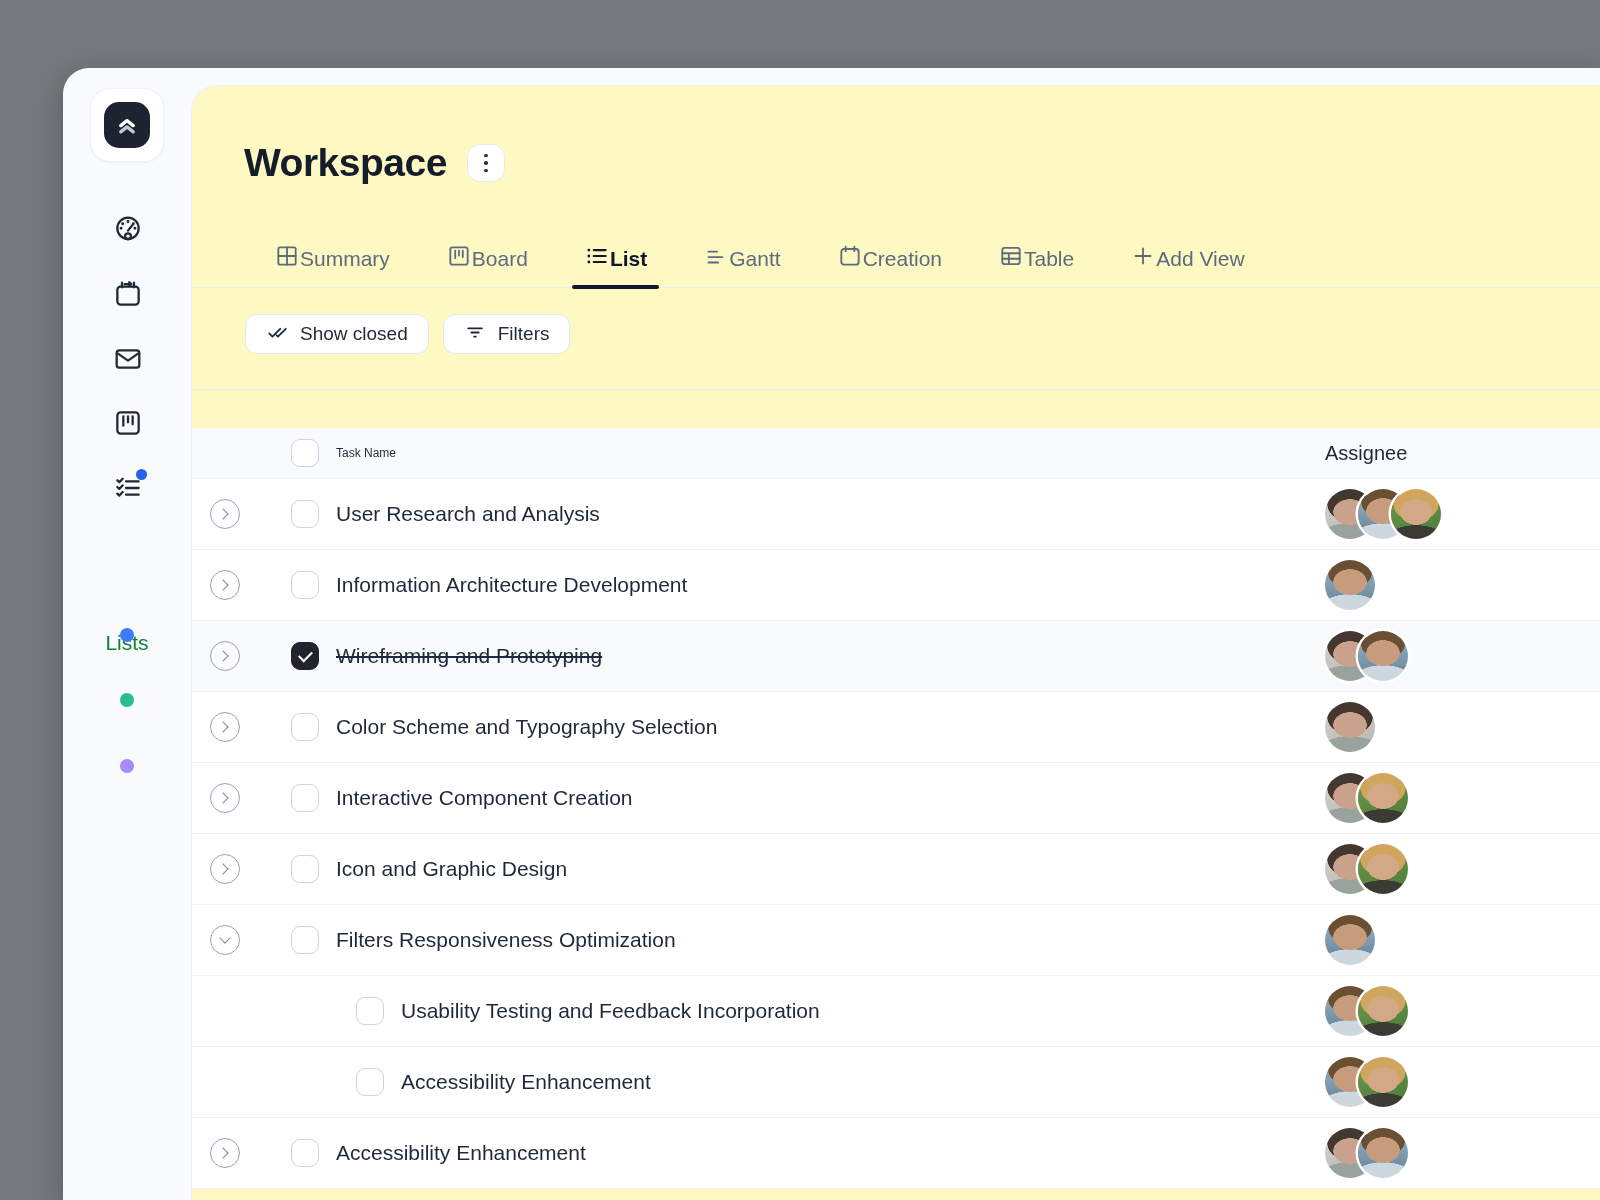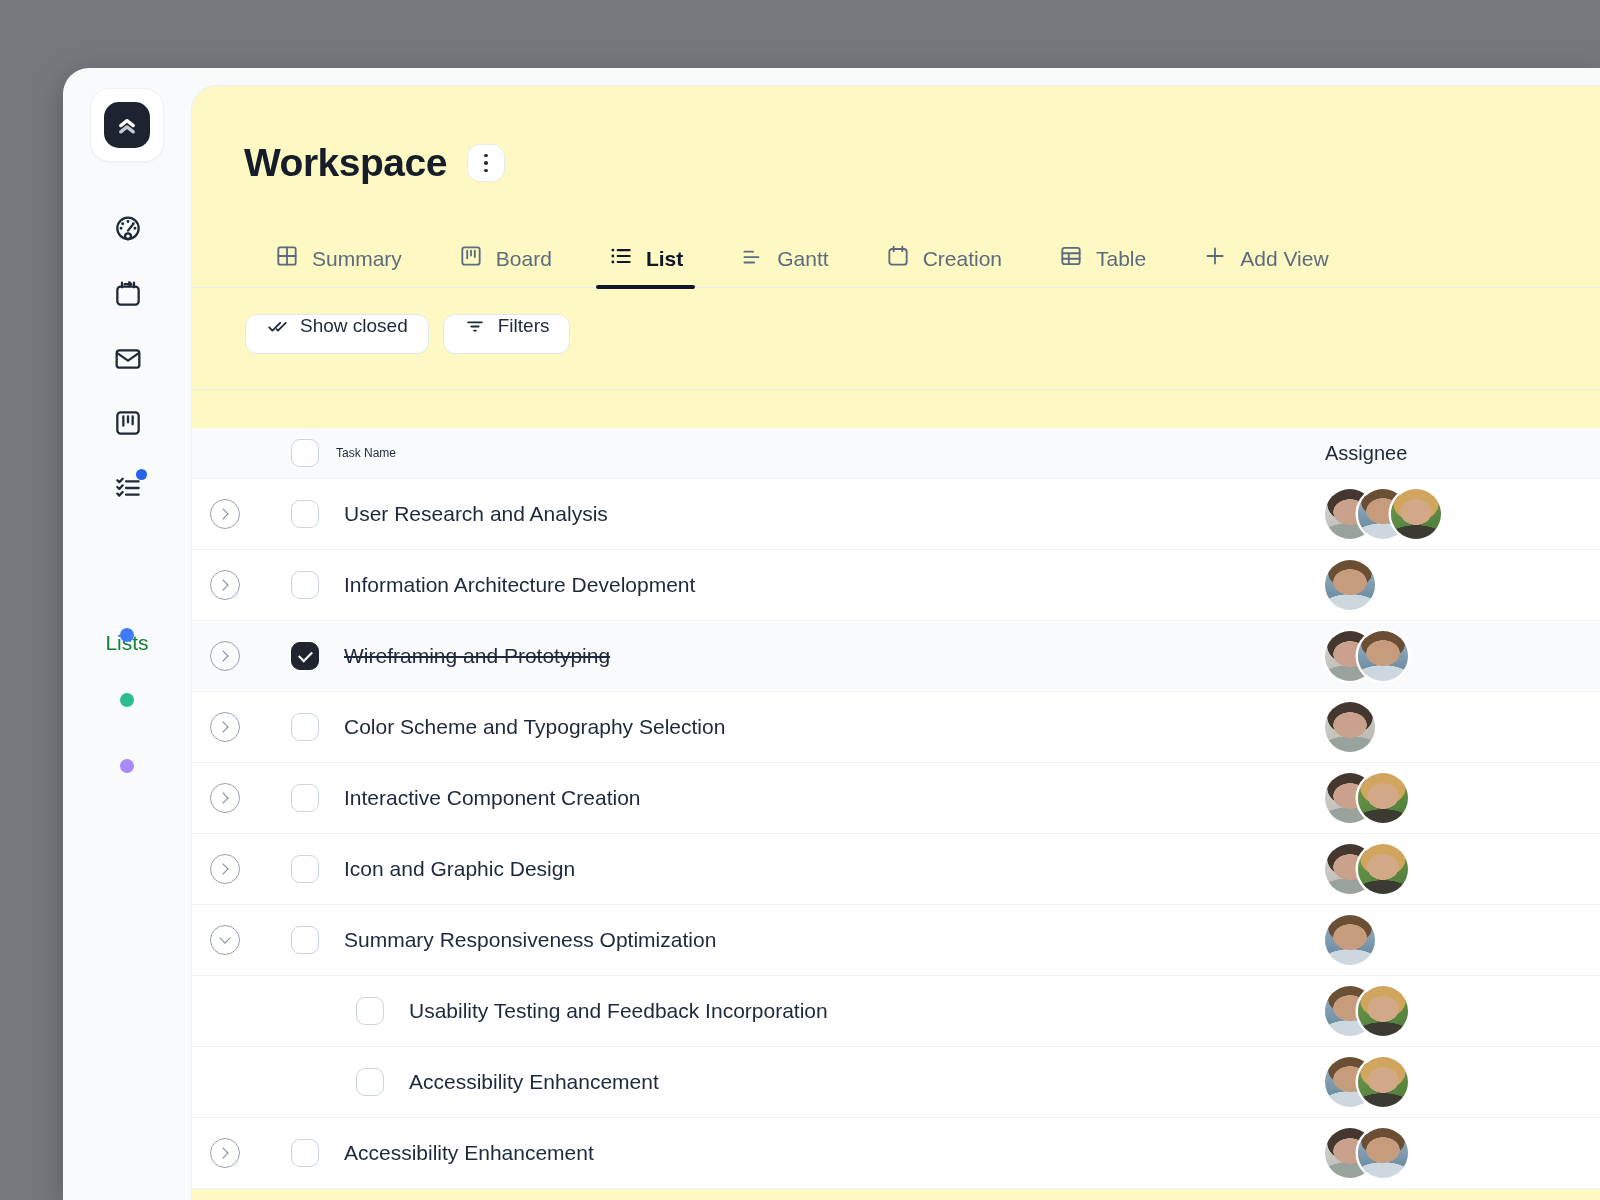--- a/index.html
+++ b/index.html
@@ -52,35 +52,35 @@
   }
   .kebab-btn i { width:3.5px; height:3.5px; border-radius:50%; background:#2a3342; }
 
   
   .tabs {
     position:absolute; left:0; right:0; top:144px; height:58px;
     display:flex; align-items:center; gap:56px; padding-left:82px;
     border-bottom:1px solid #e9edf2;
   }
   .tab {
-    display:flex; align-items:center; gap:12px; background:none; border:none; cursor:pointer;
+    display:flex; align-items:center; background:none; border:none; cursor:pointer;
     font-family:inherit; font-size:21px; color:#5c6b7f; position:relative; height:100%;
   }
   .tab svg { width:26px; height:26px; stroke:#5c6b7f; fill:none; stroke-width:1.7; stroke-linecap:round; stroke-linejoin:round; }
   .tab.active { color:#10172a; font-weight:600; }
   .tab.active svg { stroke:#10172a; stroke-width:2; }
   .tab.active::after {
     content:''; position:absolute; left:-12px; right:-12px; bottom:-2px; height:4px;
     background:#10172a; border-radius:2px;
   }
 
   
   .toolbar { position:absolute; left:53px; top:228px; display:flex; gap:14px; }
   .tool-btn {
-    height:40px; padding:0 20px; display:flex; gap:12px;
+    height:40px; padding:0 20px; display:flex; align-items:center; gap:12px;
     background:#fff; border:1px solid #e2e8f0; border-radius:12px; cursor:pointer;
     font-family:inherit; font-size:19px; color:#1e293b;
   }
   .tool-btn svg { width:22px; height:22px; stroke:#1e293b; fill:none; stroke-width:2; stroke-linecap:round; stroke-linejoin:round; }
   .tools-divider { position:absolute; left:0; right:0; top:303px; border-top:1px solid #e9edf2; }
 
   
   .task-table { position:absolute; left:0; right:0; top:342px; bottom:0; overflow:hidden; }
   .thead {
     height:51px; background:#f8fafc; border-bottom:1px solid #eef1f5;
@@ -88,21 +88,21 @@
   }
   .col-task { margin-left:17px; font-size:12px; color:#1e293b; font-weight:500; }
   .col-assignee { position:absolute; left:1133px; font-size:20px; color:#1e293b; font-weight:400; }
 
   .row {
     height:71px; border-bottom:1px solid #eef1f5; position:relative;
     display:flex; align-items:center; padding-left:99px; background:#fff; cursor:pointer;
   }
   .row.sub { padding-left:164px; }
   .row.done { background:#f8fafc; }
-  .task-name { margin-left:25px; font-size:21px; color:#1e293b; }
+  .task-name { margin-left:17px; font-size:21px; color:#1e293b; }
   .row.done .task-name { text-decoration:line-through; }
 
   .chev {
     position:absolute; left:18px; width:30px; height:30px; border-radius:50%;
     border:1.6px solid #97a2b2; background:transparent;
   }
   .chev::after {
     content:''; position:absolute; width:7px; height:7px;
     border-right:1.8px solid #7e8ba0; border-top:1.8px solid #7e8ba0;
     left:8px; top:9.5px; transform:rotate(45deg);
@@ -370,21 +370,21 @@
     <span class="checkbox"></span>
     <span class="task-name">Icon and Graphic Design</span>
     <span class="avatars">
               <span class="avatar av-woman-gray"></span>
               <span class="avatar av-woman-green"></span>
             </span>
   </div>
           <div class="row">
     <button class="chev down"></button>
     <span class="checkbox"></span>
-    <span class="task-name">Summary Responsiveness Optimization</span>
+    <span class="task-name">Filters Responsiveness Optimization</span>
     <span class="avatars">
               <span class="avatar av-man-blue"></span>
             </span>
   </div>
           <div class="row sub">
 
     <span class="checkbox"></span>
     <span class="task-name">Usability Testing and Feedback Incorporation</span>
     <span class="avatars">
               <span class="avatar av-man-blue"></span>

